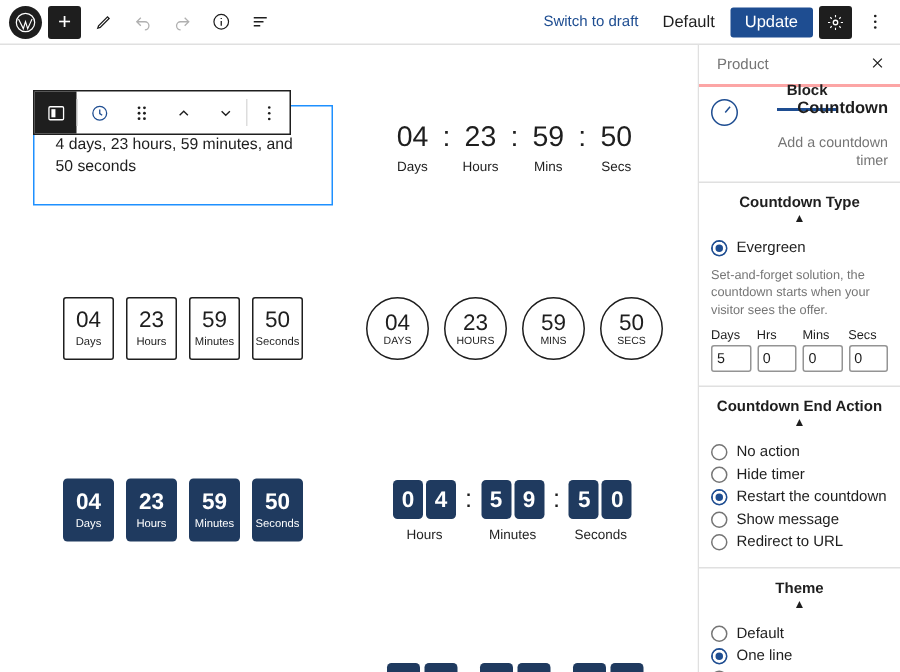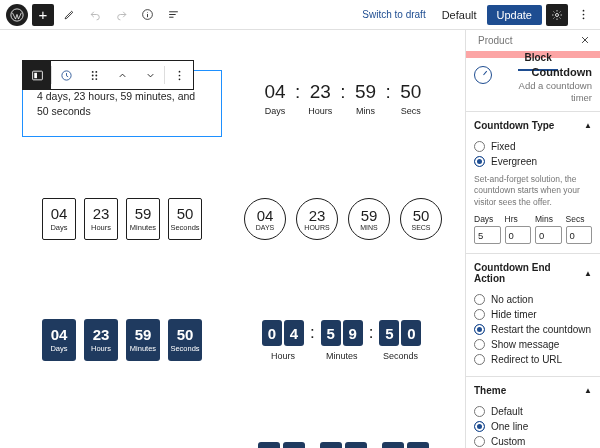--- a/index.html
+++ b/index.html
@@ -123,42 +123,42 @@
     display:flex; align-items:center; justify-content:center;
     font-size:16px; font-weight:700;
   }
   .cd-digits2 .colon { font-size:18px; color:#1e1e1e; padding-top:4px; }
 
   
   .sidebar {
     width:135px; flex:0 0 135px; background:#fff; border-left:1px solid #e0e0e0;
     display:flex; flex-direction:column; overflow:hidden;
   }
-  .sb-tabs { display:flex; align-items:center; border-bottom:7px solid #fca5a5; height:28px; padding:0 6px; }
+  .sb-tabs { display:flex; align-items:center; border-bottom:2px solid #fca5a5; height:28px; padding:0 6px; }
   .sb-tab { font-size:10px; padding:0 6px; line-height:27px; color:#757575; }
   .sb-tab.active { color:#1e1e1e; font-weight:600; box-shadow: inset 0 -2px 0 #1e4d91; margin-top: 34px; }
   .sb-close { margin-left:auto; color:#1e1e1e; font-size:12px; padding:0 4px; }
 
   .sb-blockhead { display:flex; gap:7px; padding:8px 8px 6px 8px; align-items:flex-start;text-align:right; }
   .sb-blockicon {
     width:18px; height:18px; border-radius:50%; border:1.5px solid #1e4d91;
     display:flex; align-items:center; justify-content:center; flex:0 0 18px;
     position:relative;
   }
   .sb-blockicon::after {
     content:""; position:absolute; width:1px; height:5px; background:#1e4d91;
     top:3px; left:50%; transform-origin: bottom center; transform: rotate(40deg);
   }
   .sb-blockname { font-size:11px; font-weight:600; color:#1e1e1e; }
-  .sb-blockdesc { font-size:9.5px; color:#757575; margin-top:2px; line-height:1.3; }
+  .sb-blockdesc { font-size:9.5px; color:#757575; margin-top:12px; line-height:1.3; }
 
   .sb-section { border-top:1px solid #e0e0e0; }
   .sb-sechead {
     display:flex; align-items:center; justify-content:space-between;
-    padding:8px 8px; font-size:10px; font-weight:700; color:#1e1e1e;
+    padding:8px 8px; font-size:10px; font-weight:700; color:#1e1e1e;flex-direction:column;
   }
   .sb-sechead .chev { font-size:8px; color:#1e1e1e; }
   .sb-secbody { padding:0 8px 9px 8px; }
 
   .radio-row { display:flex; align-items:center; gap:6px; padding:2px 0; }
   .radio {
     width:11px; height:11px; border-radius:50%; border:1px solid #757575;
     flex:0 0 11px; background:#fff; position:relative;
   }
   .radio.on { border-color:#1e4d91; background:#1e4d91; box-shadow: inset 0 0 0 2px #fff; }
@@ -438,24 +438,20 @@
           <div class="sb-blockdesc">Add a countdown timer</div>
         </div>
       </div>
 
       <div class="sb-section">
         <div class="sb-sechead">
           <span>Countdown Type</span>
           <span class="chev">▲</span>
         </div>
         <div class="sb-secbody">
-          <div class="radio-row">
-            <span class="radio"></span>
-            <span class="radio-lbl">Fixed</span>
-          </div>
           <div class="radio-row">
             <span class="radio on"></span>
             <span class="radio-lbl">Evergreen</span>
           </div>
           <div class="help-text">Set-and-forget solution, the countdown starts when your visitor sees the offer.</div>
           <div class="time-grid">
             <div class="time-col">
               <div class="time-lbl">Days</div>
               <div class="time-input">5</div>
             </div>

